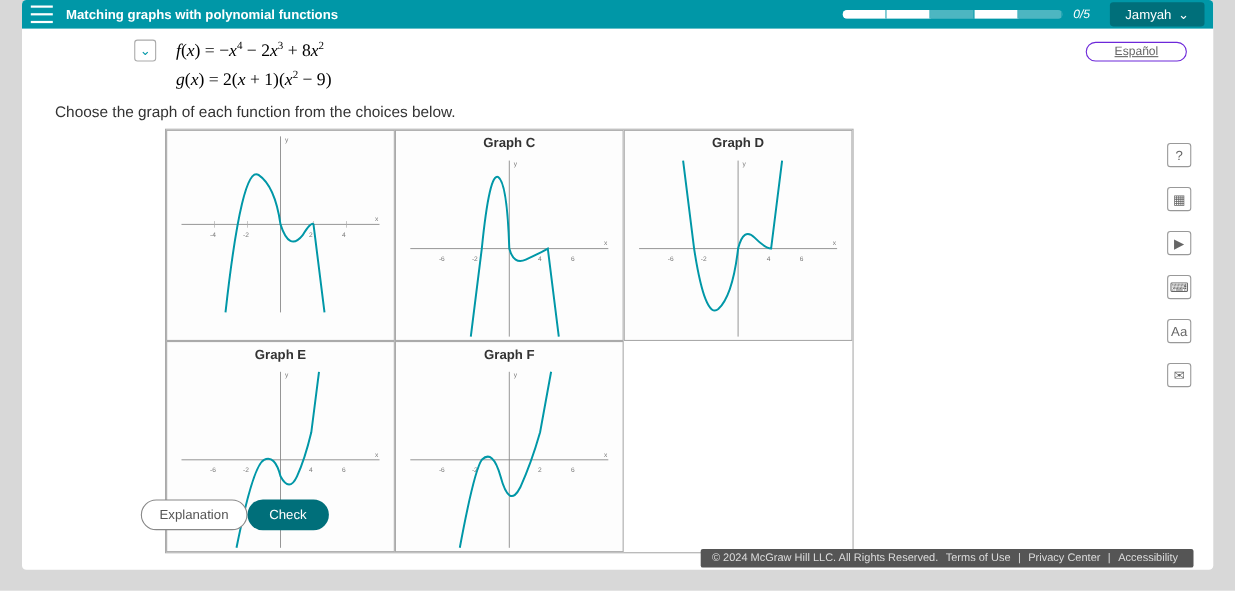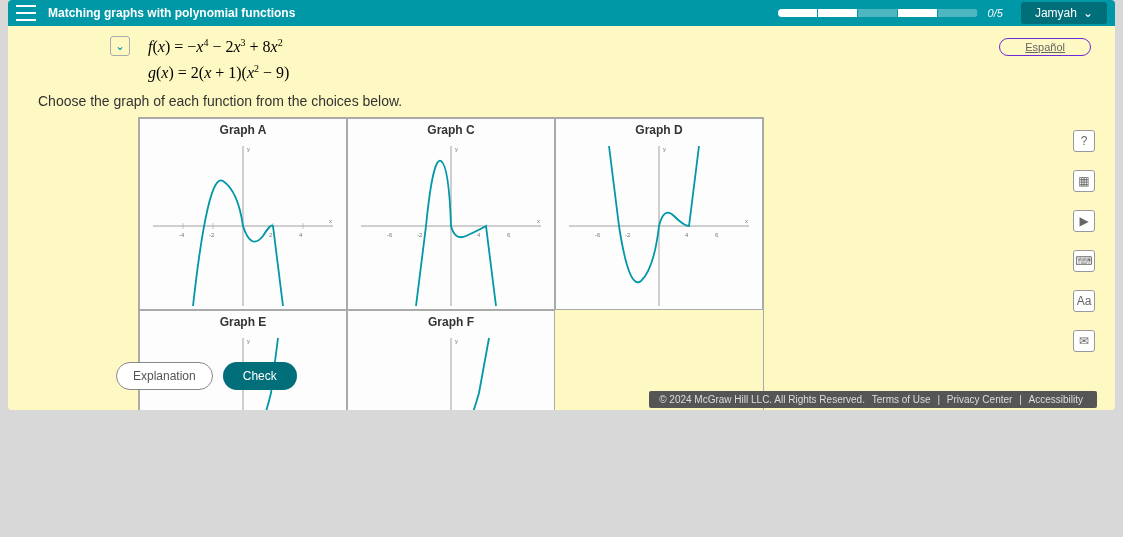--- a/index.html
+++ b/index.html
@@ -1,38 +1,38 @@
 <!DOCTYPE html>
 <html><head>
 <meta charset="utf-8">
 <style>
 * { box-sizing: border-box; margin: 0; padding: 0; }
 body { font-family: Arial, sans-serif; background: #d8d8d8; width: 1123px; height: 537px; overflow: hidden; position: relative; }
-.app { background: #fef9c3; margin: 0 8px; height: 410px; border-radius: 4px; overflow: hidden; position: relative; }
+.app { background: #ffffff; margin: 0 20px; height: 518px; border-radius: 4px; overflow: hidden; position: relative; }
 .header { background: #0097a7; color: #fff; height: 26px; display: flex; align-items: center; padding: 0 8px; }
 .menu-icon { width: 20px; height: 16px; display: flex; flex-direction: column; justify-content: space-between; margin-right: 12px; cursor: pointer; }
 .menu-icon span { height: 2px; background: #fff; }
 .title { font-size: 12px; font-weight: bold; flex: 1; }
 .progress-bar { width: 200px; height: 8px; background: rgba(255,255,255,0.3); border-radius: 4px; margin-right: 10px; display: flex; overflow: hidden; }
 .progress-seg { height: 100%; border-right: 1px solid #0097a7; flex: 1; }
 .progress-label { font-size: 11px; margin-right: 18px; font-style: italic; }
 .user-btn { background: #006f7a; padding: 4px 14px; font-size: 12px; border-radius: 3px; cursor: pointer; display: flex; align-items: flex-end; gap: 6px; }
 .content { padding: 8px 20px 0 100px; position: relative; }
 .chevron { position: absolute; left: 102px; top: 36px; width: 20px; height: 20px; border: 1px solid #aaa; border-radius: 3px; display: flex; align-items: center; justify-content: center; color: #0097a7; cursor: pointer; font-size: 12px; }
 .equations { margin-left: 40px; font-family: "Times New Roman", serif; font-size: 16px; line-height: 1.6; }
 .equations sup { font-size: 10px; }
 .instruction { font-size: 14px; margin: 8px 0 8px -70px; color: #333; }
 .espanol { position: absolute; right: 24px; top: 38px; border: 1px solid #6d28d9; border-radius: 12px; padding: 2px 25px; font-size: 11px; color: #666; cursor: pointer; text-decoration: underline; }
 .graph-grid { display: grid; grid-template-columns: repeat(3, 208px); grid-template-rows: repeat(2, 192px); gap: 0; border: 1px solid #aaa; width: 626px; margin-left: 30px; }
 .graph-cell { border: 1px solid #aaa; position: relative; background: #fdfdfd; }
 .graph-label { text-align: center; font-size: 12px; font-weight: bold; padding: 4px 0; color: #333; }
 .graph-svg { width: 100%; height: 170px; display: block; }
 .side-tools { position: absolute; right: 20px; top: 130px; display: flex; flex-direction: column; gap: 18px; }
 .tool-btn { width: 22px; height: 22px; border: 1px solid #999; border-radius: 3px; display: flex; align-items: center; justify-content: center; color: #666; font-size: 12px; cursor: pointer; background: #fff; }
-.footer-btns { position: absolute; bottom: 20px; left: 108px; display: flex; gap: 10px; }
+.footer-btns { position: absolute; bottom: 36px; left: 108px; display: flex; }
 .btn-outline { border: 1px solid #888; background: #fff; color: #555; padding: 6px 16px; border-radius: 16px; font-size: 12px; cursor: pointer; }
 .btn-fill { background: #006f7a; color: #fff; padding: 6px 20px; border-radius: 16px; font-size: 12px; cursor: pointer; border: none; }
 .copyright { position: absolute; bottom: 2px; right: 18px; font-size: 10px; color: #ddd; background: #555; padding: 3px 10px; border-radius: 2px; }
 .copyright a { color: #ddd; margin: 0 4px; }
 svg .axis { stroke: #888; stroke-width: 0.8; }
 svg .tick { stroke: #aaa; stroke-width: 0.6; }
 svg .curve { stroke: #0097a7; stroke-width: 1.8; fill: none; }
 svg text { font-size: 6px; fill: #777; }
 </style>
 </head>
@@ -65,21 +65,20 @@
 
   <div class="content">
     <div class="equations">
       <div><i>f</i>(<i>x</i>) = −<i>x</i><sup>4</sup> − 2<i>x</i><sup>3</sup> + 8<i>x</i><sup>2</sup></div>
       <div><i>g</i>(<i>x</i>) = 2(<i>x</i> + 1)(<i>x</i><sup>2</sup> − 9)</div>
     </div>
     <div class="instruction">Choose the graph of each function from the choices below.</div>
 
     <div class="graph-grid">
       <div class="graph-cell">
-        <div class="graph-label">Graph A</div>
         <svg class="graph-svg" viewBox="0 0 200 170">
           <line class="axis" x1="10" y1="85" x2="190" y2="85"></line>
             <line class="axis" x1="100" y1="5" x2="100" y2="165"></line>
           <g class="tick">
               <line x1="40" y1="82" x2="40" y2="88"></line>
               <line x1="70" y1="82" x2="70" y2="88"></line>
               <line x1="130" y1="82" x2="130" y2="88"></line>
               <line x1="160" y1="82" x2="160" y2="88"></line>
             </g>
           <text x="36" y="96">-4</text>

